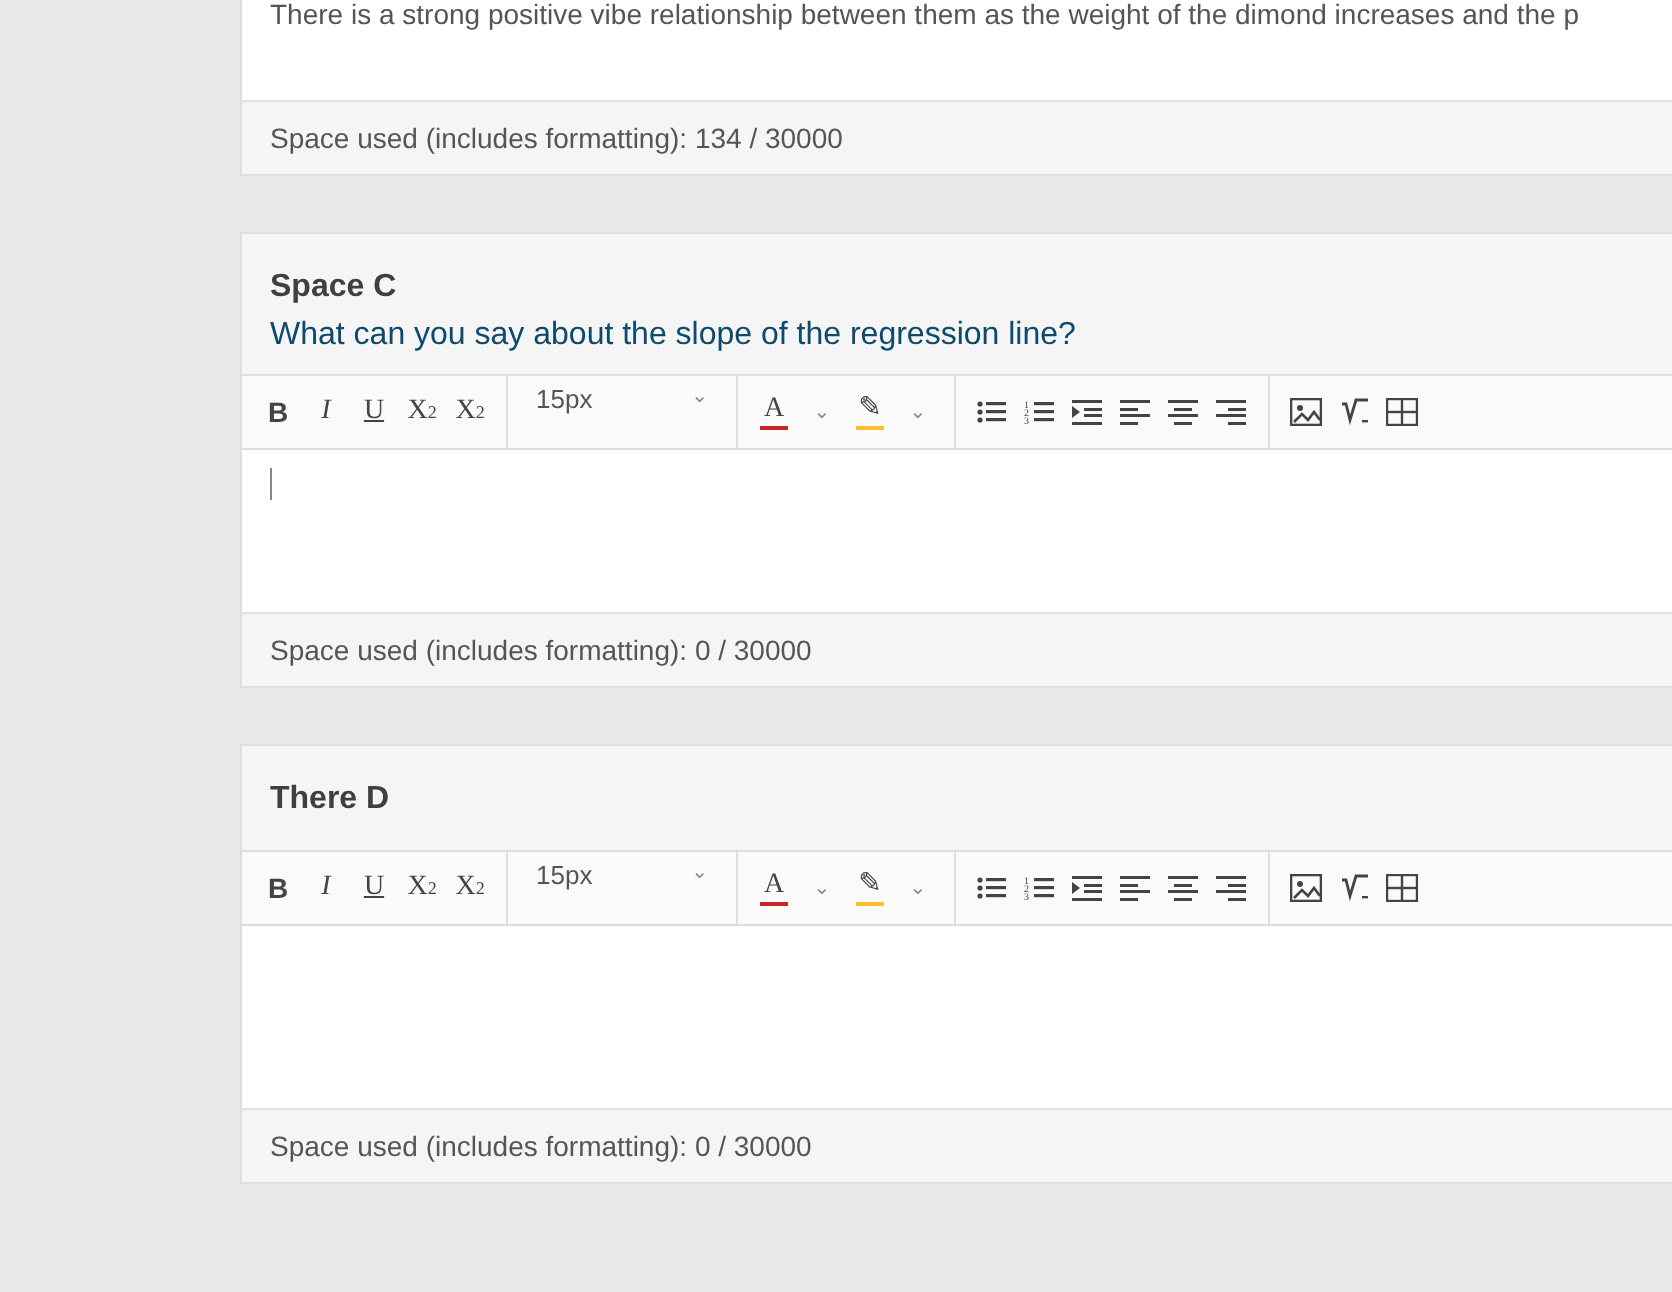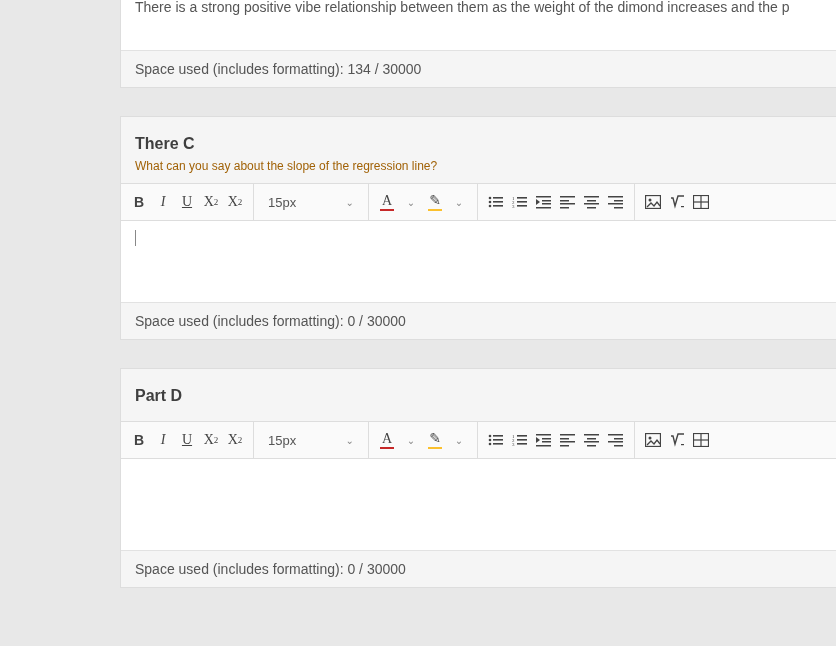--- a/index.html
+++ b/index.html
@@ -44,22 +44,22 @@
     .header {
       padding: 18px 14px 10px 14px;
     }
     .part-title {
       font-weight: 700;
       font-size: 16px;
       color: #3f3f3f;
       margin-bottom: 6px;
     }
     .question {
-      font-size: 12px;
-      color: #a16207;
+      font-size: 16px;
+      color: #0c4a6e;
     }
     .toolbar {
       display: flex;
       align-items: center;
       background: #fafafa;
       border-top: 1px solid #ddd;
       border-bottom: 1px solid #ddd;
       height: 38px;
       font-size: 14px;
       color: #444;
@@ -84,21 +84,20 @@
     }
     .tb-btn.bold { font-weight: 700; font-family: Arial, sans-serif; }
     .tb-btn.italic { font-style: italic; }
     .tb-btn.underline { text-decoration: underline; }
     .sup { font-size: 9px; vertical-align: super; }
     .sub { font-size: 9px; vertical-align: sub; }
     .fontsize {
       width: 102px;
       height: 28px;
       display: flex;
-      align-items: center;
       justify-content: space-between;
       padding: 0 8px;
       font-size: 13px;
       color: #555;
       font-family: Arial, sans-serif;
     }
     .chev { font-size: 10px; color: #888; }
     .color-a {
       display:inline-flex; flex-direction:column; align-items:center; line-height:1;
     }
@@ -116,21 +115,21 @@
 
   <div class="section first">
     <div class="editor-area">
       <span>There is a strong positive vibe relationship between them as the weight of the dimond increases and the p</span>
     </div>
     <div class="counter">Space used (includes formatting): 134 / 30000</div>
   </div>
 
   <div class="section">
     <div class="header">
-      <div class="part-title">There C</div>
+      <div class="part-title">Space C</div>
       <div class="question">What can you say about the slope of the regression line?</div>
     </div>
 
     <div class="toolbar">
       <div class="tb-group">
         <span class="tb-btn bold">B</span>
         <span class="tb-btn italic">I</span>
         <span class="tb-btn underline">U</span>
         <span class="tb-btn">
             <span>X</span>
@@ -245,21 +244,21 @@
         </span>
       </div>
     </div>
 
     <div class="editor-area tall"><span class="cursor-line"></span></div>
     <div class="counter">Space used (includes formatting): 0 / 30000</div>
   </div>
 
   <div class="section">
     <div class="header">
-      <div class="part-title">Part D</div>
+      <div class="part-title">There D</div>
     </div>
 
     <div class="toolbar">
       <div class="tb-group">
         <span class="tb-btn bold">B</span>
         <span class="tb-btn italic">I</span>
         <span class="tb-btn underline">U</span>
         <span class="tb-btn">
             <span>X</span>
             <span class="sup">2</span>

